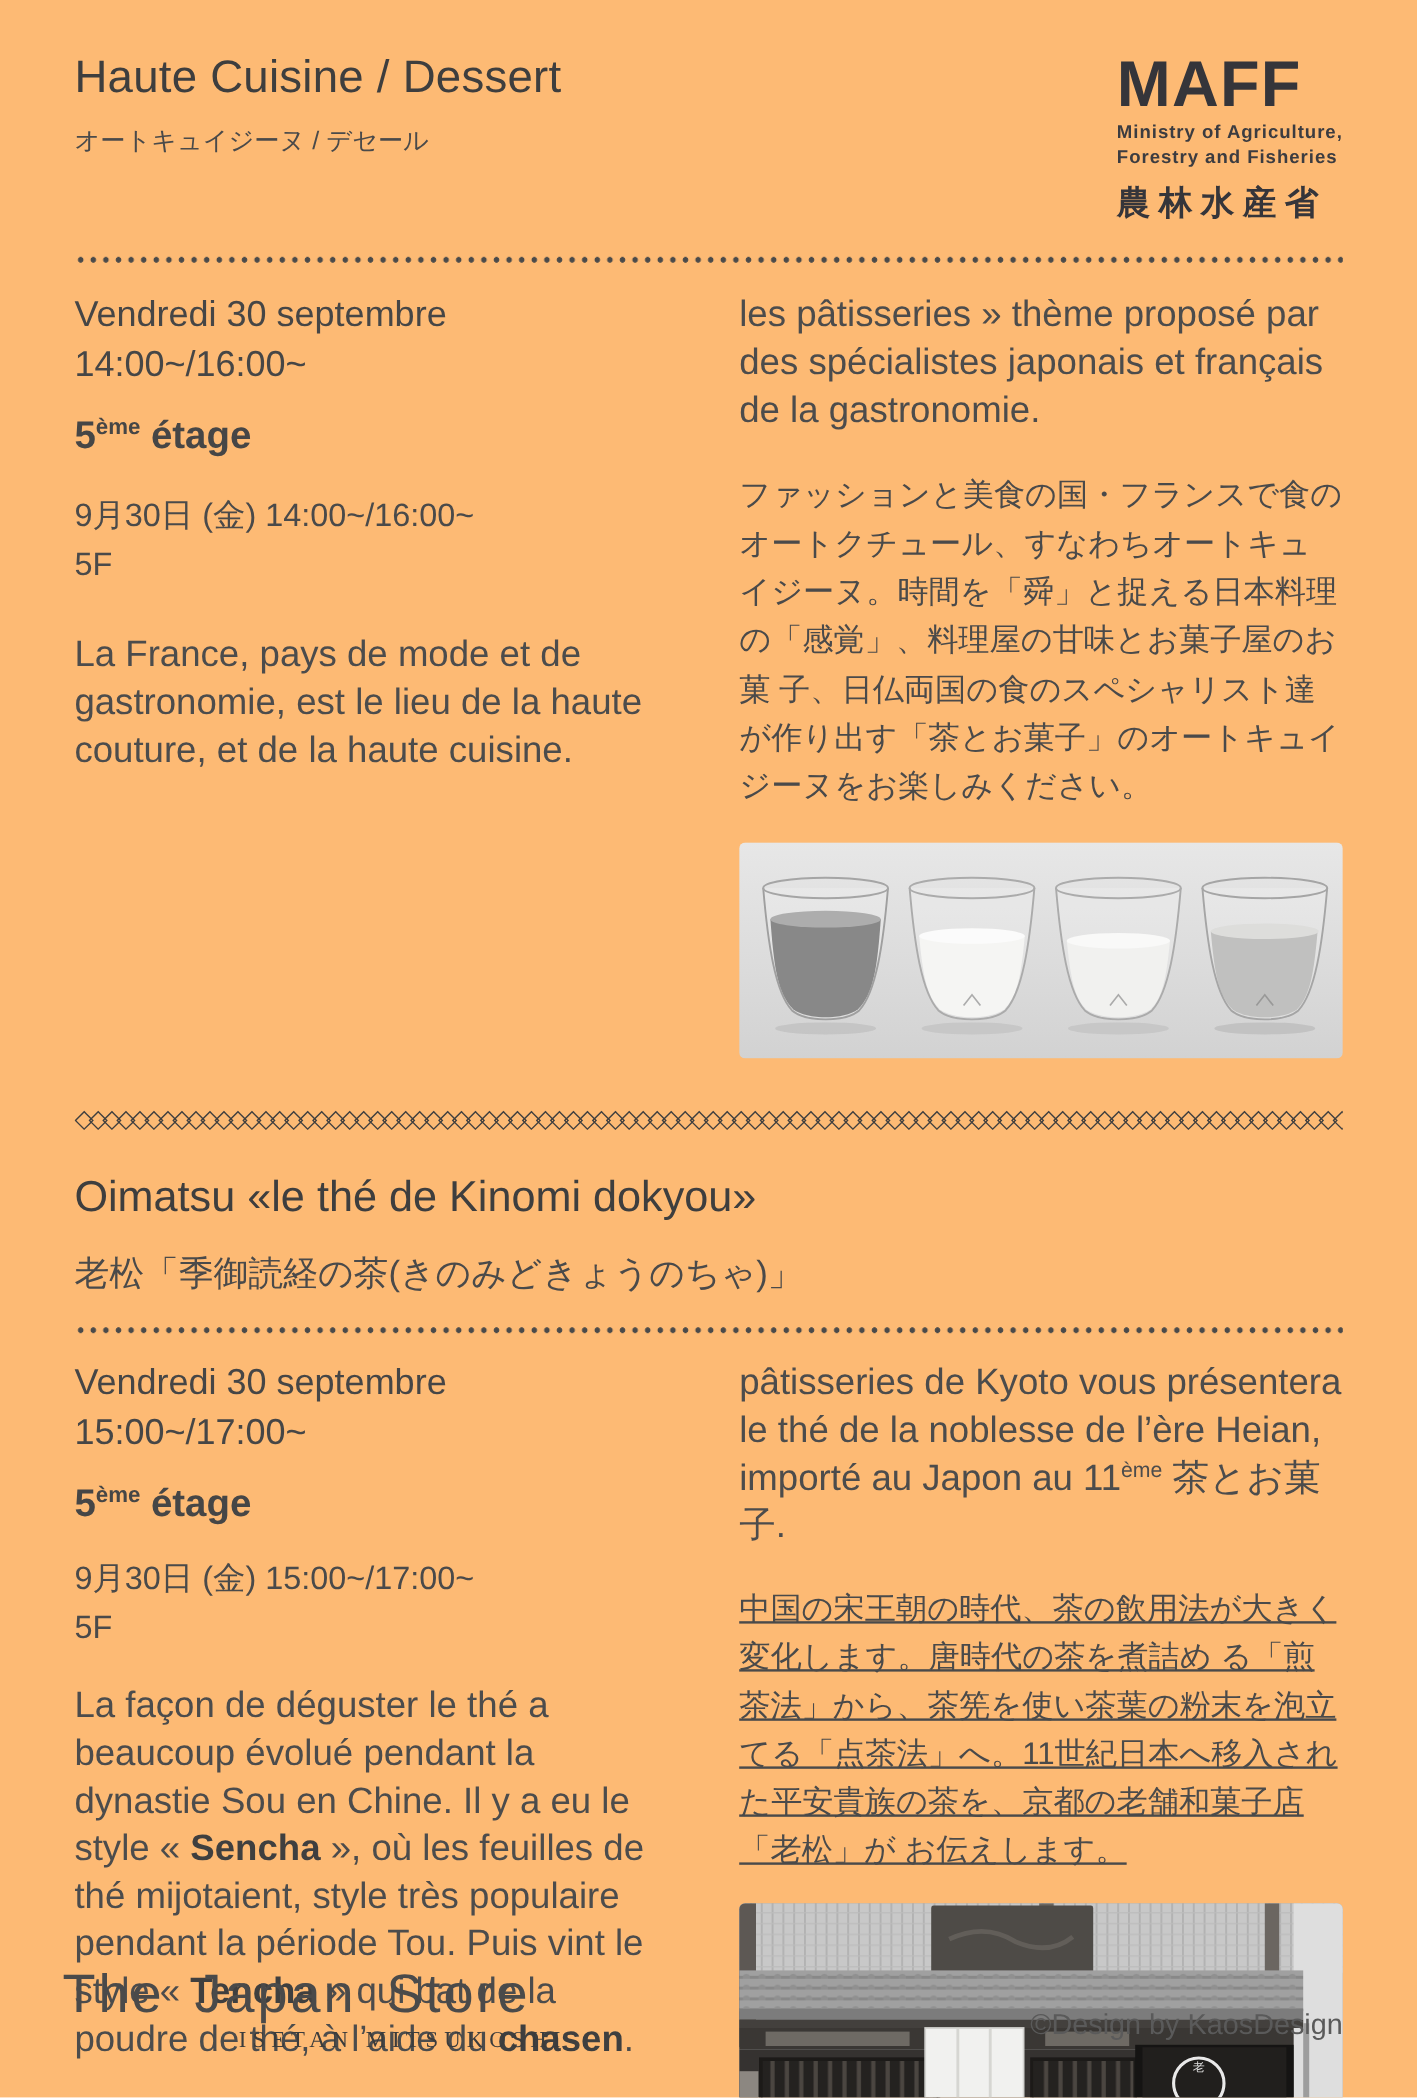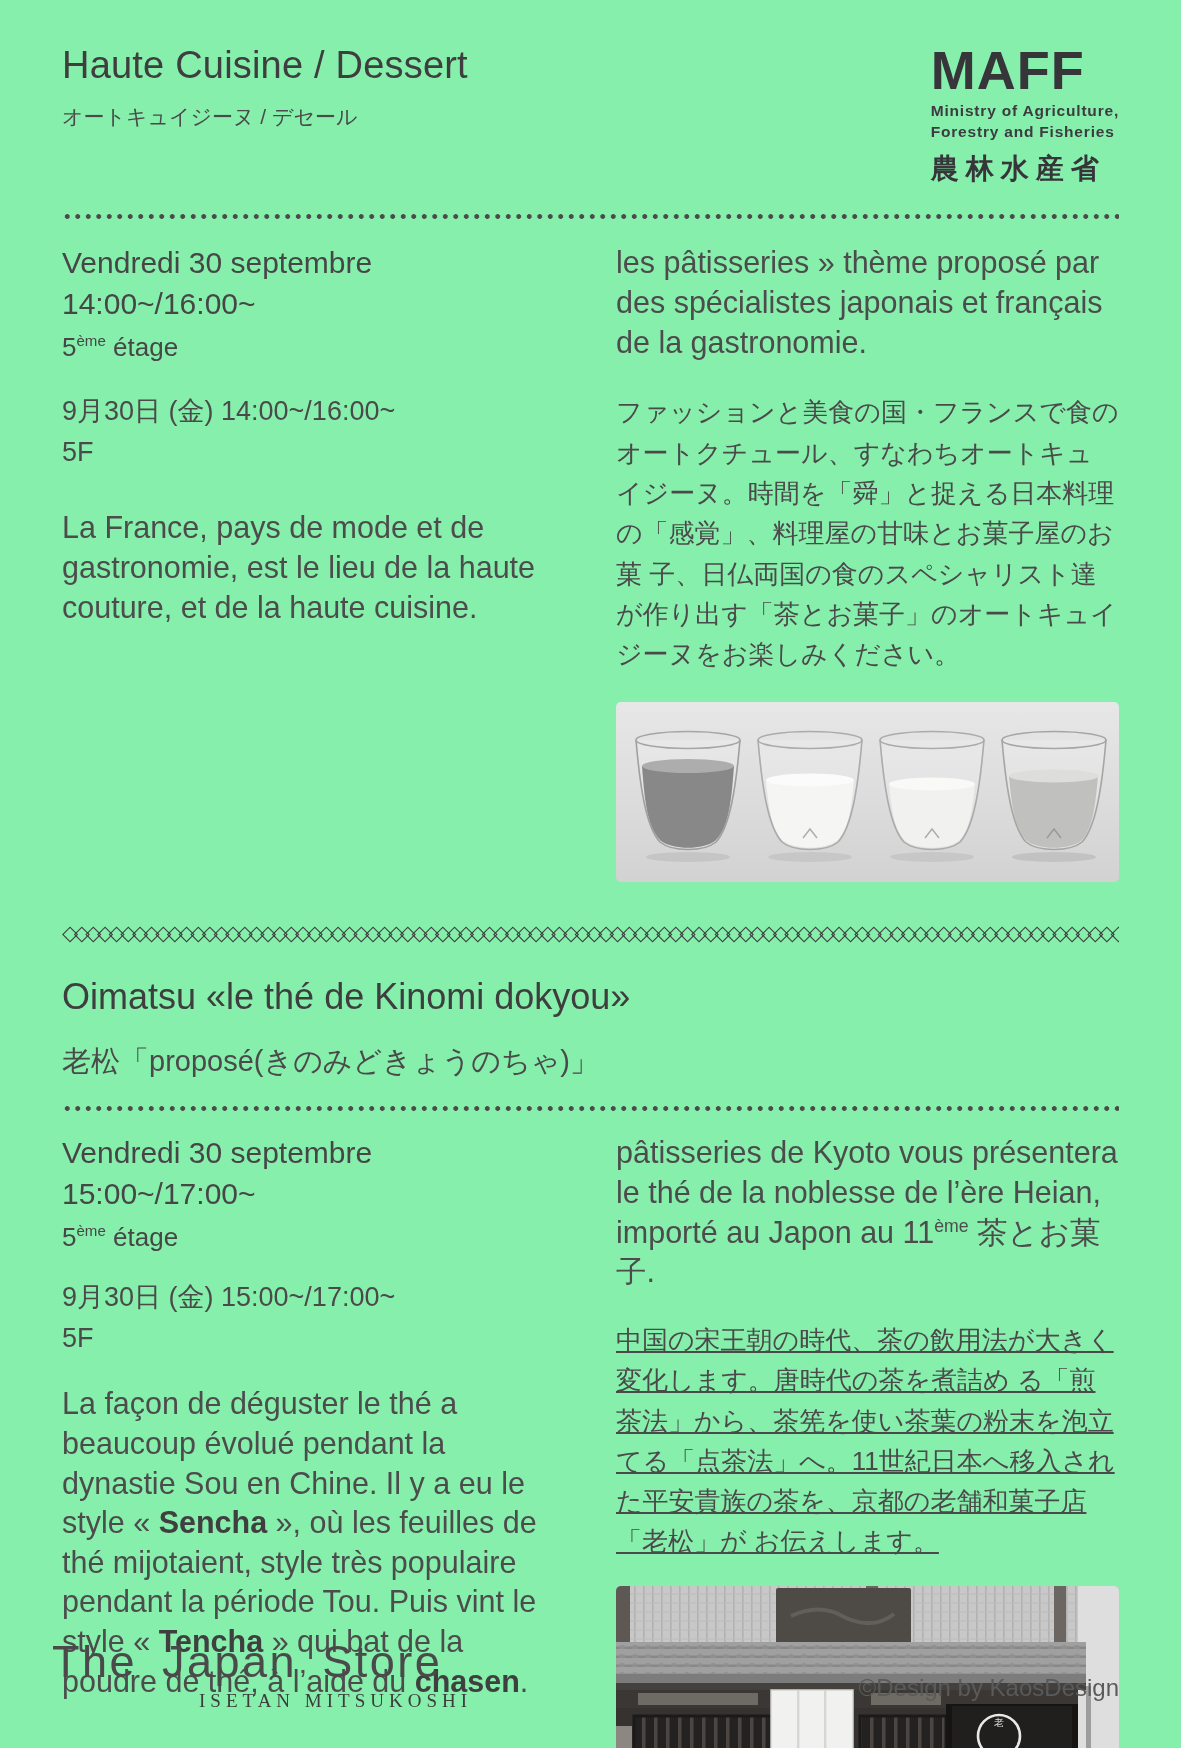--- a/index.html
+++ b/index.html
@@ -1,19 +1,19 @@
 <!DOCTYPE html>
 <html><head>
 <meta charset="utf-8">
 <style>
   html,body{margin:0;padding:0;background:#ffffff;}
   .page{
     position:relative;
     width:1181px;height:1748px;
-    background:#86efac;
+    background:#fdba74;
     font-family:"Liberation Sans","DejaVu Sans",sans-serif;
     color:#454545;
     overflow:hidden;
     box-sizing:border-box;
     padding:0 62px;
   }
   
   .header{display:flex;justify-content:space-between;align-items:flex-start;padding-top:44px;}
   .title-fr{font-size:38px;font-weight:400;color:#3e3e3e;letter-spacing:0.2px;margin:0;}
   .title-ja{font-size:21px;font-weight:400;color:#4a4a4a;margin-top:16px;}
@@ -25,21 +25,21 @@
   .dotted{
     height:5px;margin-top:26px;
     background-image:radial-gradient(circle,#4a4a4a 2.1px,transparent 2.6px);
     background-size:10.5px 5px;background-position:0 50%;background-repeat:repeat-x;
   }
   
   .cols{display:flex;gap:70px;padding-top:24px;}
   .col-l{width:484px;flex:0 0 auto;}
   .col-r{width:503px;flex:0 0 auto;}
   .date-fr{font-size:30px;font-weight:400;color:#464646;line-height:1.35;}
-  .floor-fr{font-size:26px;font-weight:400;color:#464646;margin-top:8px;}
+  .floor-fr{font-size:32px;font-weight:700;color:#464646;margin-top:20px;}
   .floor-fr sup,.p-fr sup{font-size:58%;vertical-align:super;line-height:0;}
   .date-ja{font-size:27px;color:#4a4a4a;margin-top:30px;line-height:1.4;}
   .floor-ja{font-size:27px;color:#4a4a4a;margin-top:6px;}
   .p-fr{font-size:30.5px;font-weight:300;color:#4c4c4c;line-height:1.3;margin:0;}
   .p-fr b{font-weight:700;color:#3f3f3f;}
   .p-ja{font-size:26px;color:#4a4a4a;line-height:1.55;margin:0;}
   .s1-left .p-fr.first{margin-top:40px;}
   .s1-right .p-fr{margin-top:0;}
   .s1-right .p-ja{margin-top:30px;}
   .photo{margin-top:28px;border-radius:5px;overflow:hidden;display:block;}
@@ -136,21 +136,21 @@
           <path d="M431,136 L438,127 L445,136" fill="none" stroke="#8f8f8f" stroke-width="1.4" opacity="0.8"></path>
         </g>
       </svg>
     </div>
   </div>
 
   <div class="diamonds">◇◇◇◇◇◇◇◇◇◇◇◇◇◇◇◇◇◇◇◇◇◇◇◇◇◇◇◇◇◇◇◇◇◇◇◇◇◇◇◇◇◇◇◇◇◇◇◇◇◇◇◇◇◇◇◇◇◇◇◇◇◇◇◇◇◇◇◇◇◇◇◇◇◇◇◇◇◇◇◇◇◇◇◇◇◇◇◇◇◇◇◇◇◇◇◇◇◇◇◇</div>
 
   <div class="s2">
     <h2 class="s2-title" style="margin:0;margin-top:30px;">Oimatsu «le thé de Kinomi dokyou»</h2>
-    <div class="s2-title-ja">老松「proposé(きのみどきょうのちゃ)」</div>
+    <div class="s2-title-ja">老松「季御読経の茶(きのみどきょうのちゃ)」</div>
     <div class="dotted"></div>
 
     <div class="cols">
       <div class="col-l s2-left">
         <div class="date-fr">Vendredi 30 septembre 15:00~/17:00~</div>
         <div class="floor-fr"><span>5</span><sup>ème</sup><span> étage</span></div>
         <div class="date-ja">9月30日 (金) 15:00~/17:00~</div>
         <div class="floor-ja">5F</div>
         <p class="p-fr first"><span>La façon de déguster le thé a beaucoup évolué pendant la dynastie Sou en Chine. Il y a eu le style « </span><b>Sencha</b><span> », où les feuilles de thé mijotaient, style très populaire pendant la période Tou.  Puis vint le style « </span><b>Tencha</b><span> » qui bat de la poudre de thé, à l’aide du </span><b>chasen</b><span>.</span></p>
 

